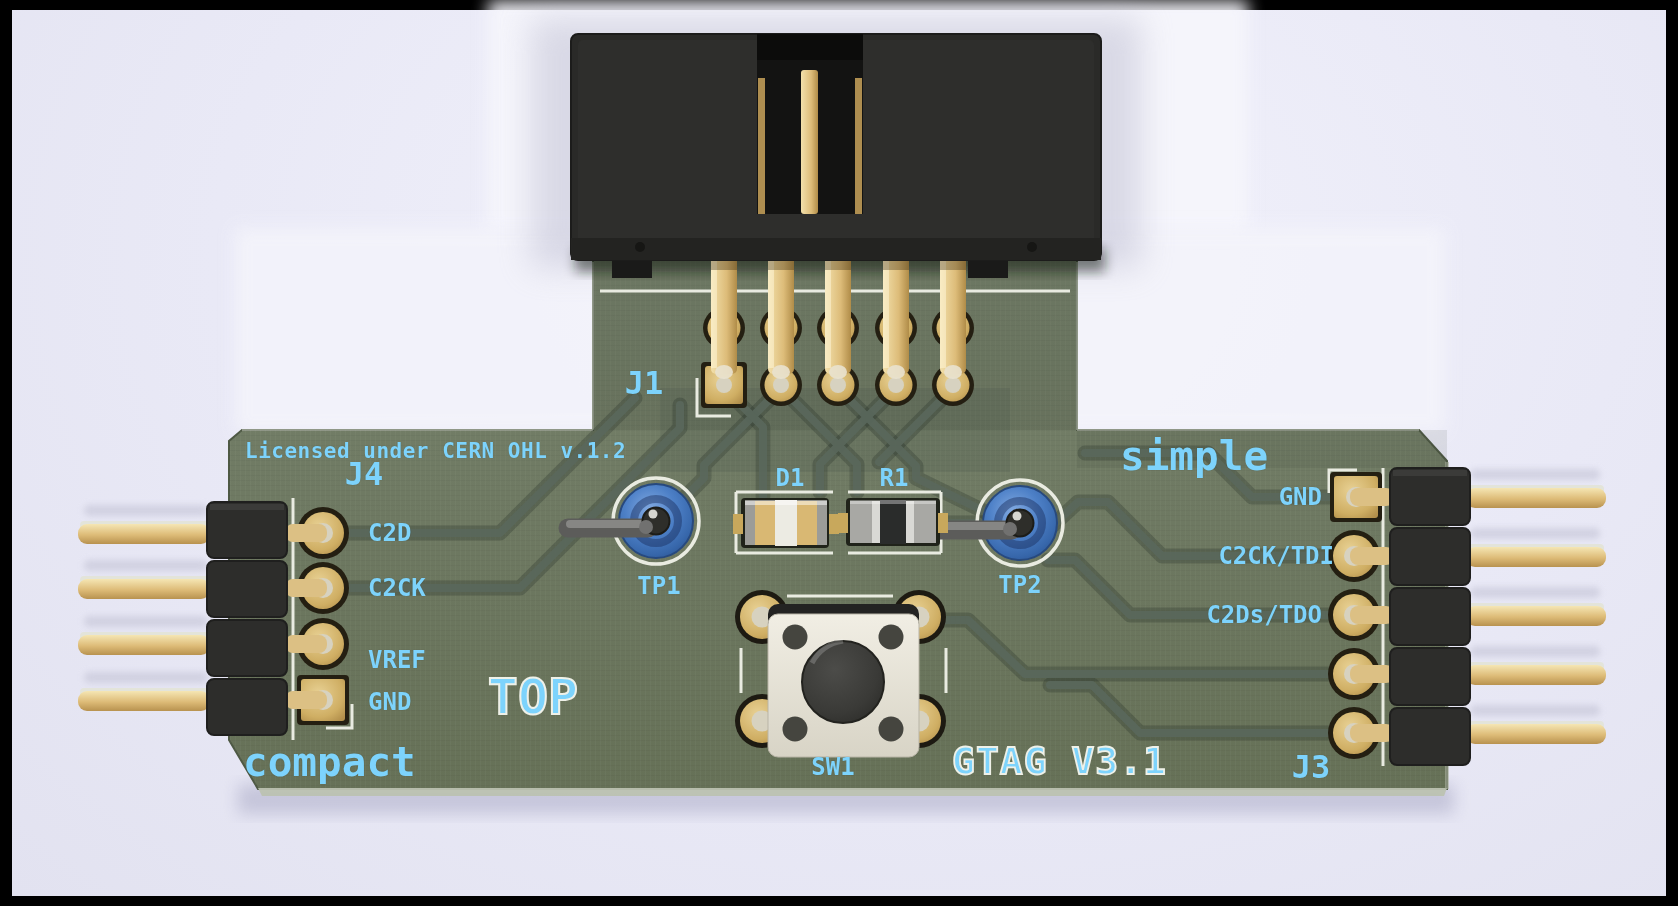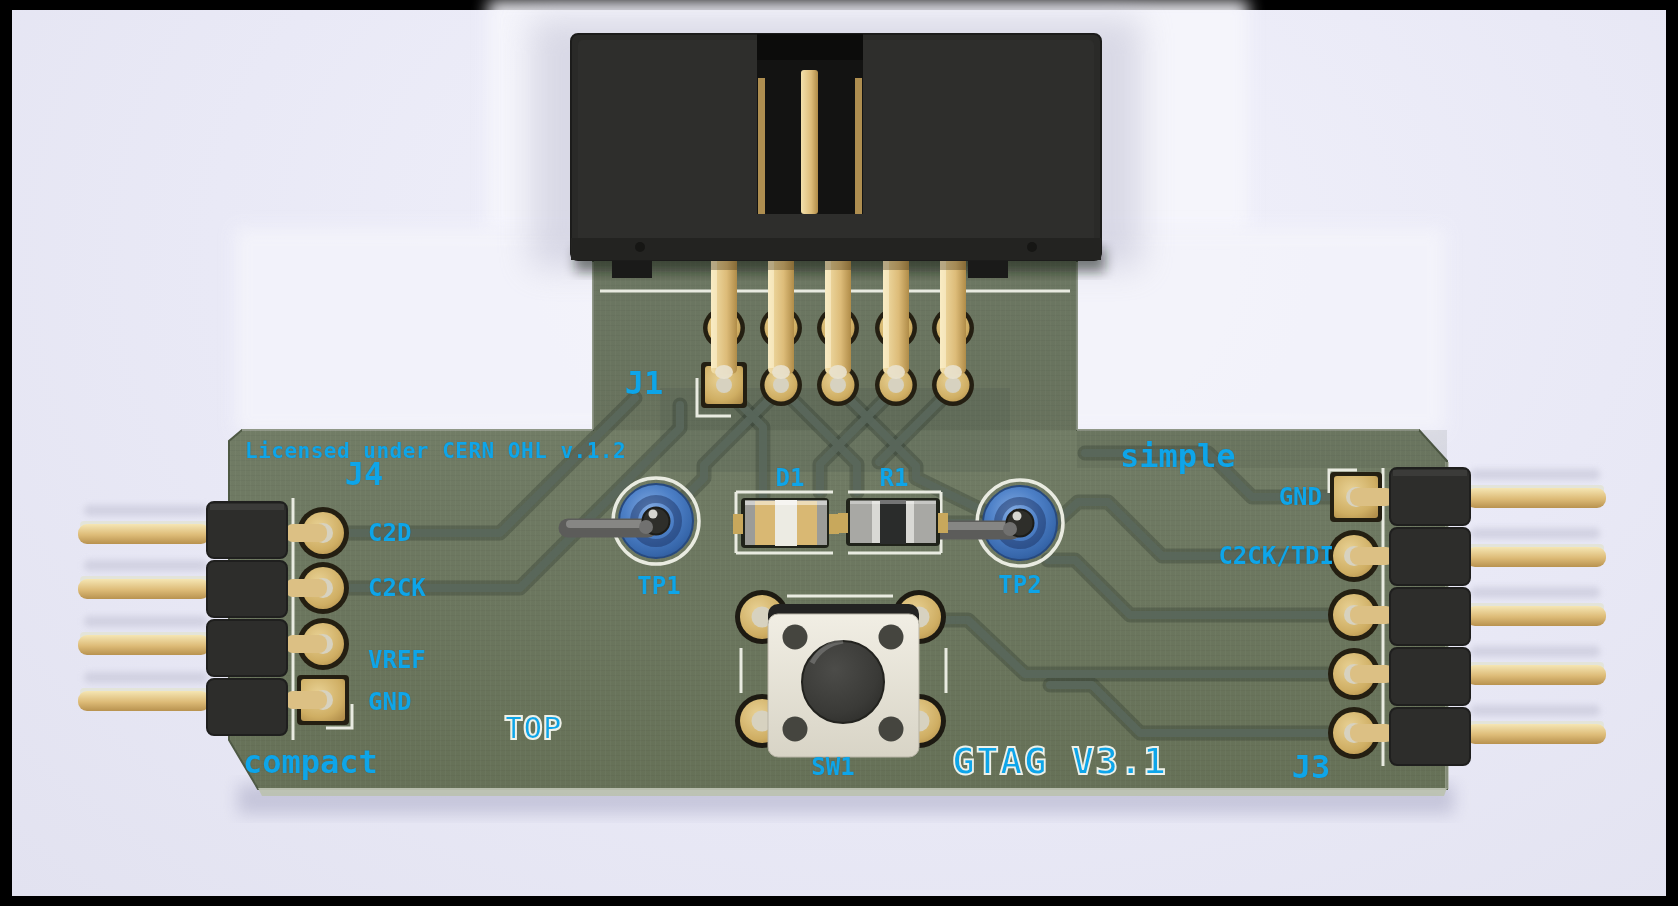--- a/index.html
+++ b/index.html
@@ -1,31 +1,31 @@
 <!DOCTYPE html>
 <html><head>
 <meta charset="utf-8">
 <style>
   html,body{margin:0;padding:0;background:#111;}
   #stage{position:relative;width:1678px;height:906px;background:#000;overflow:hidden;
          font-family:"DejaVu Sans Mono","Liberation Mono",monospace;}
   #backdrop{position:absolute;left:12px;top:10px;width:1654px;height:886px;
             background:radial-gradient(ellipse at 55% 28%, #f2f2fb 0%, #e9e9f6 55%, #e2e2f0 100%);}
   svg{position:absolute;left:0;top:0;}
-  .silk{position:absolute;color:#0ea5e9;font-weight:bold;white-space:pre;
+  .silk{position:absolute;color:#7dd3fc;font-weight:bold;white-space:pre;
         text-shadow:0 0 1px rgba(40,50,35,.35);}
   .c{transform:translate(-50%,-50%);}
   .l{transform:translate(0,-50%);}
   .r{transform:translate(-100%,-50%);}
   .fs26{font-size:21px;letter-spacing:.5px;}
   .fs32{font-size:32px;}
-  .fs33{font-size:32px;}
+  .fs33{font-size:41px;}
   .fs36{font-size:24px;}
   .title{font-size:38px;-webkit-text-stroke:1.8px #eff1e8;letter-spacing:1px;}
-  .top{font-size:32px;margin-top:31px;-webkit-text-stroke:2px #eff1e8;}
+  .top{font-size:50px;-webkit-text-stroke:2px #eff1e8;}
 </style>
 </head>
 <body>
 
 <div id="stage">
   <div id="backdrop"></div>
 
   <svg width="1678" height="906" viewBox="0 0 1678 906">
     <defs>
       <linearGradient id="boardGrad" x1="0" y1="0" x2="0" y2="1">
@@ -486,14 +486,15 @@
   <span class="silk c fs32" style="left:644px;top:383px;">J1</span>
   <span class="silk c fs36" style="left:790px;top:478px;">D1</span>
   <span class="silk c fs36" style="left:894px;top:478px;">R1</span>
   <span class="silk c fs36" style="left:659px;top:586px;">TP1</span>
   <span class="silk c fs36" style="left:1020px;top:585px;">TP2</span>
   <span class="silk c fs36" style="left:833px;top:767px;">SW1</span>
   <span class="silk l title" style="left:952px;top:761px;text-align:right;">GTAG V3.1</span>
   <span class="silk l fs33" style="left:1120px;top:456px;">simple</span>
   <span class="silk r fs36" style="left:1322px;top:497px;">GND</span>
   <span class="silk r fs36" style="left:1322px;top:556px;margin-left:12px;">C2CK/TDI</span>
+  <span class="silk r fs36" style="left:1322px;top:615px;">C2Ds/TDO</span>
   <span class="silk c fs32" style="left:1311px;top:767px;">J3</span>
 </div>
 
 </body></html>

